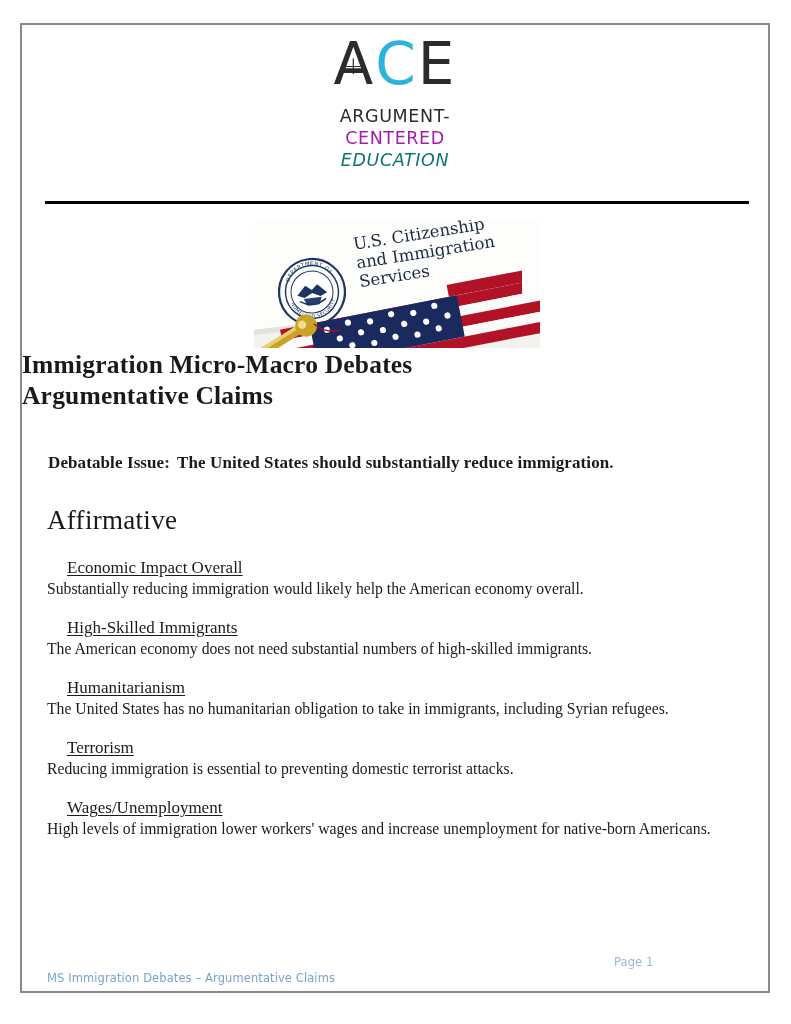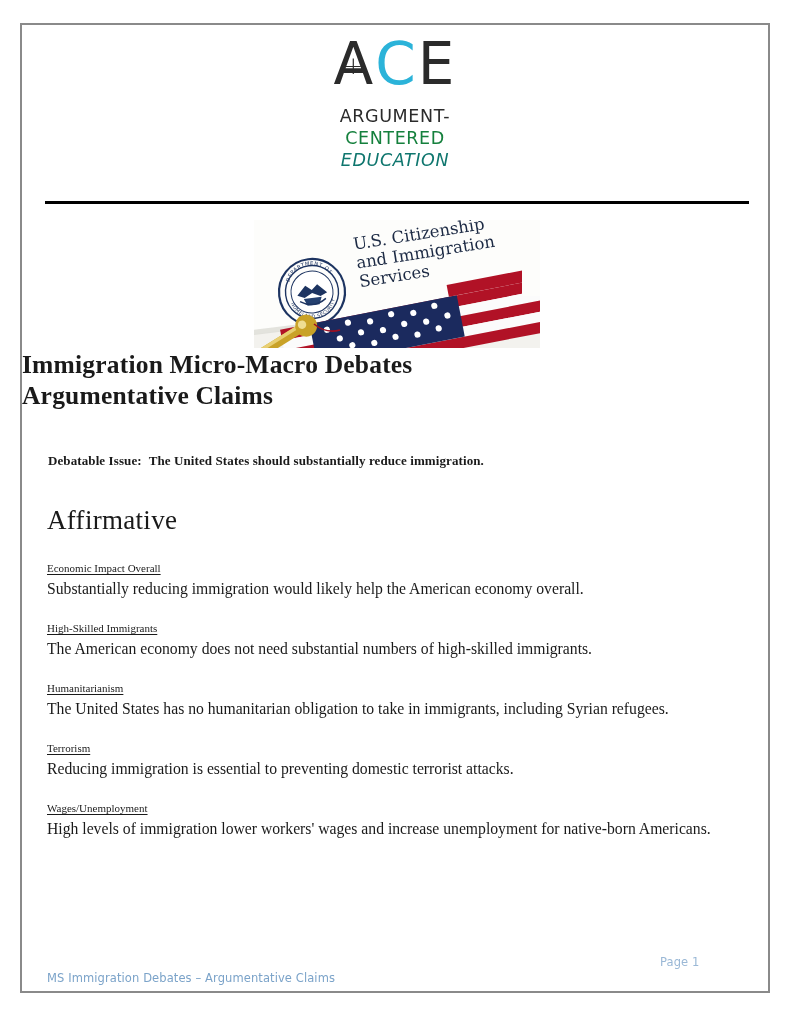--- a/index.html
+++ b/index.html
@@ -65,21 +65,21 @@
 
   .logo-words {
     font-family: "DejaVu Sans", sans-serif;
     font-size: 17.5px;
     line-height: 22px;
     letter-spacing: 0.6px;
     font-weight: 400;
     margin-top: 8px;
   }
   .logo-words .w1 { color: #2b2b2b; }
-  .logo-words .w2 { color: #15803d; }
+  .logo-words .w2 { color: #a21caf; }
   .logo-words .w3 { color: #0f766e; font-style: italic; }
 
   
   .top-rule {
     position: absolute;
     left: 23px;
     top: 176px;
     width: 704px;
     height: 3px;
     background: #000000;
@@ -107,21 +107,21 @@
     font-size: 25.5px;
     line-height: 31px;
     font-weight: bold;
     letter-spacing: 0.2px;
   }
 
   .debatable {
     position: absolute;
     left: 26px;
     top: 428px;
-    font-size: 13px;
+    font-size: 17px;
     font-weight: bold;
     letter-spacing: 0.1px;
   }
   .debatable .gap { display: inline-block; width: 7px; }
 
   .side-heading {
     position: absolute;
     left: 25px;
     top: 480px;
     font-size: 27px;
@@ -131,24 +131,25 @@
 
   
   .claims {
     position: absolute;
     left: 25px;
     top: 533px;
     width: 700px;
   }
   .claim { margin-bottom: 18.5px; }
   .claim-cat {
-    font-size: 11px;
+    font-size: 17px;
     line-height: 20px;
     text-decoration: underline;
     text-underline-offset: 2px;
+    margin-left: 20px;
   }
   .claim-text {
     font-size: 15.7px;
     line-height: 21.5px;
     max-width: 690px;
   }
 
   
   .footer {
     position: absolute;
@@ -161,21 +162,21 @@
     color: #7ba3c9;
   }
   .footer-left {
     position: absolute;
     left: 25px;
     top: 16px;
     letter-spacing: 0.1px;
   }
   .footer-right {
     position: absolute;
-    left: 638px;
+    left: 592px;
     top: 0;
     color: #9ab8d6;
     letter-spacing: 0.1px;
     text-align: right;
   }
 </style>
 </head>
 <body>
 
 <div class="page">

